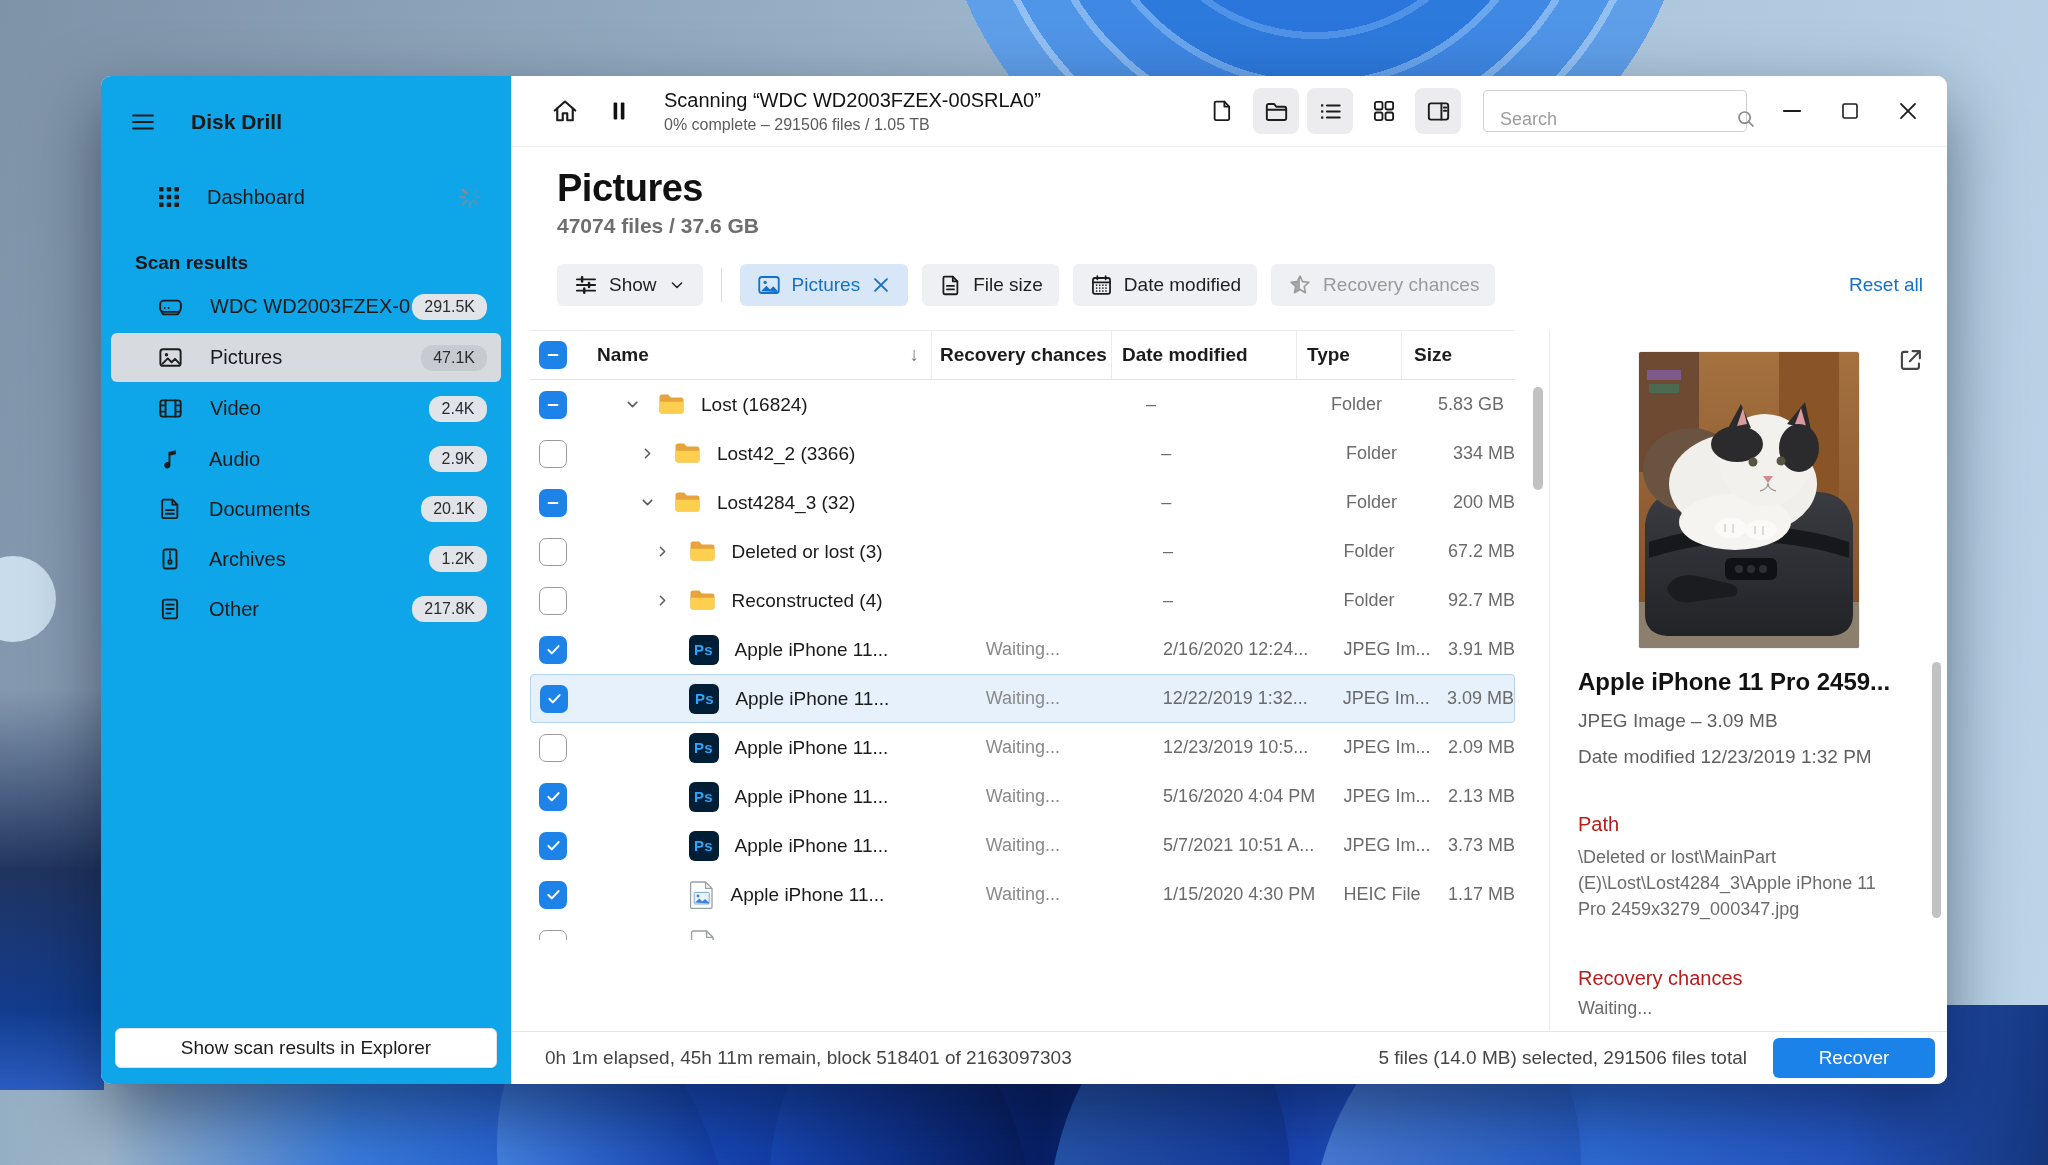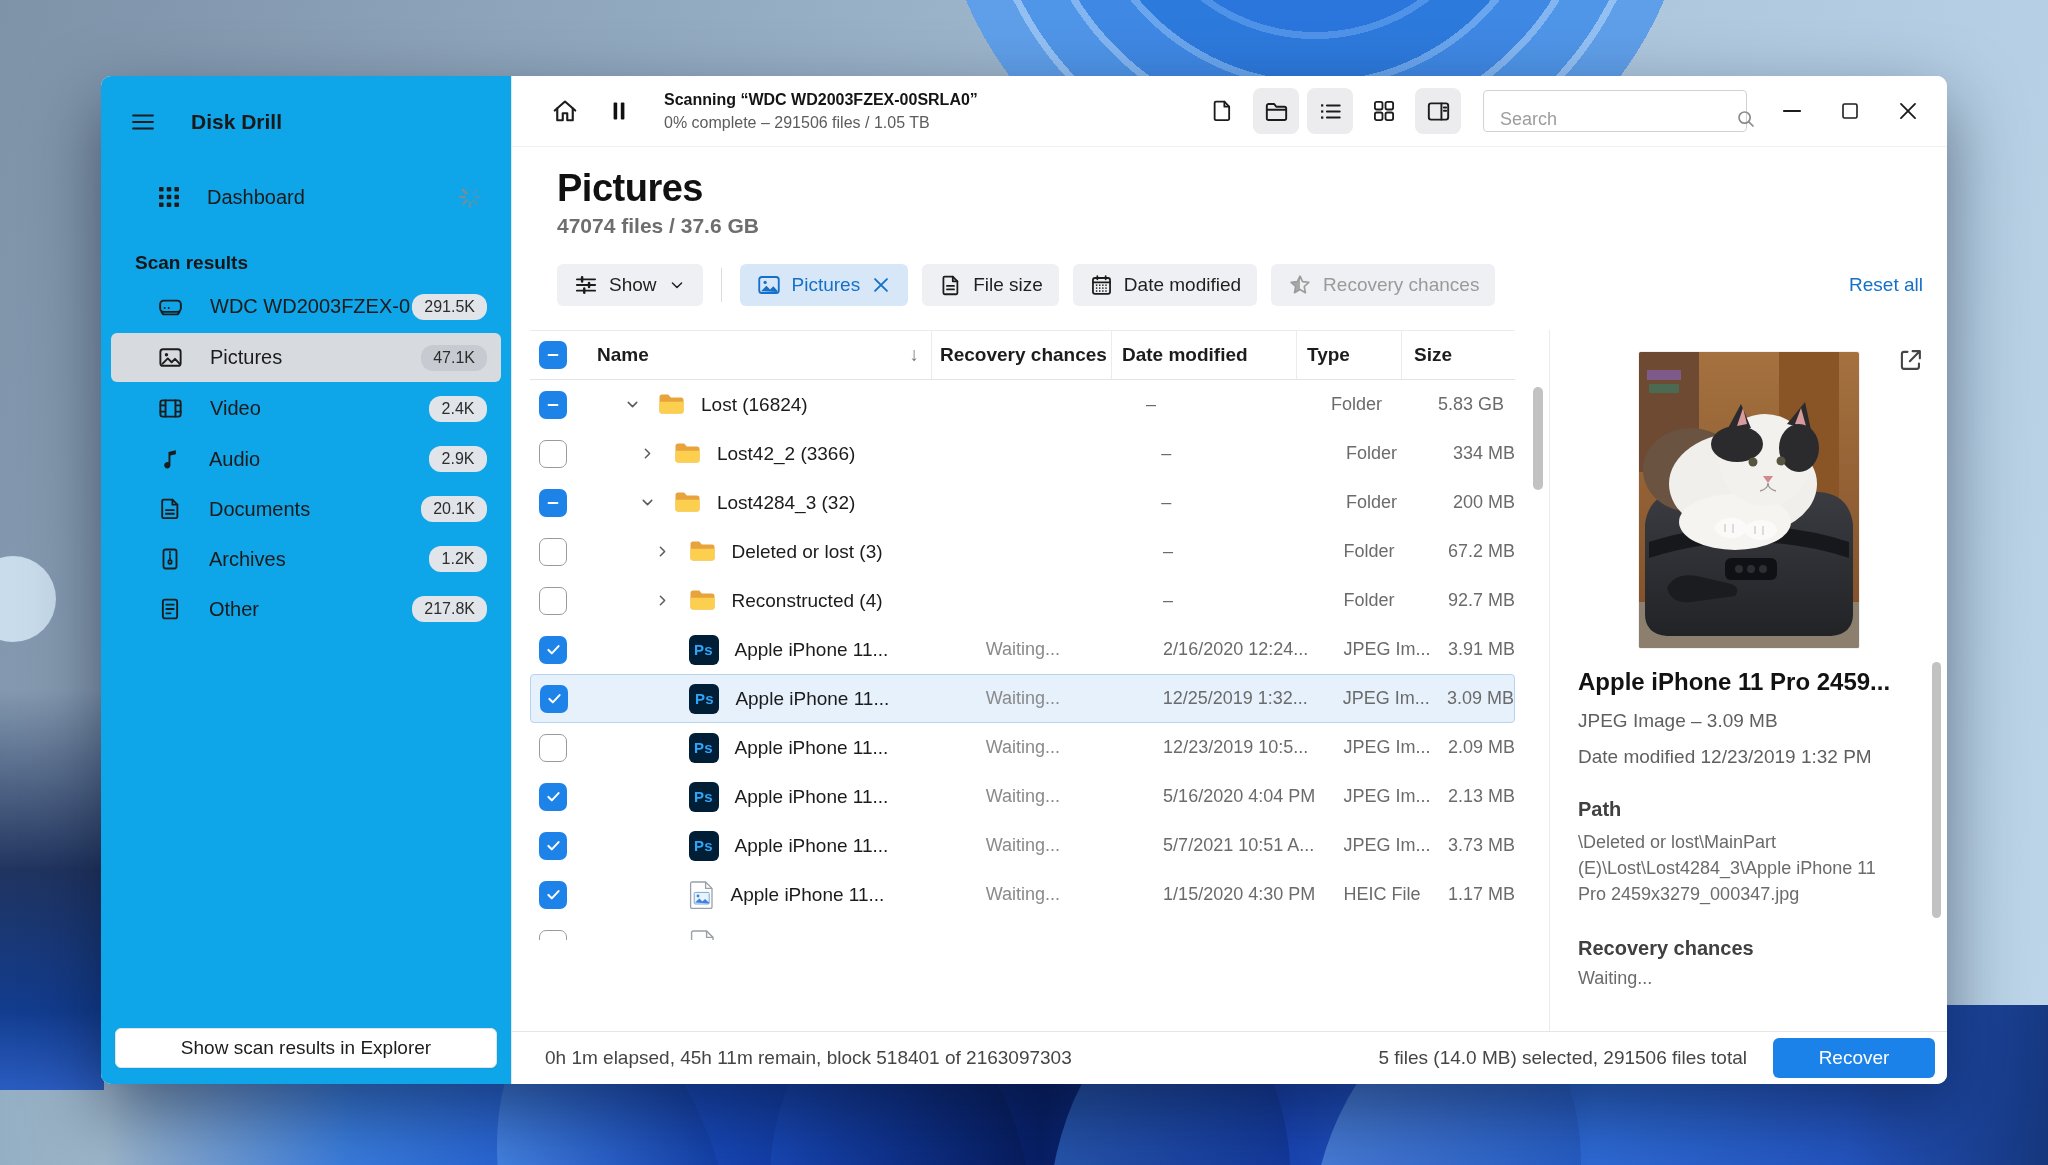--- a/index.html
+++ b/index.html
@@ -48,21 +48,21 @@
   .sb-foot{padding:10px 14px 16px 14px}
   .explorer-btn{width:100%;height:40px;background:#fff;border:1px solid #e3e3e6;border-radius:6px;
     font-size:19px;color:#1c1c1c;box-shadow:0 1px 2px rgba(0,0,0,.04);font-family:inherit}
 
   
   .main{flex:1;display:flex;flex-direction:column;min-width:0;background:#fff}
   .toolbar{height:70px;display:flex;align-items:center;padding-left:30px;border-bottom:1px solid #f0f0f0}
   .tb-btn{width:46px;height:46px;display:flex;align-items:center;justify-content:center;border-radius:8px;margin-right:8px}
   .tb-btn.active{background:#ececee}
   .scan-block{margin-left:14px;line-height:1.2}
-  .scan-title{font-size:16px;font-weight:700;color:#141414}
+  .scan-title{font-size:20px;font-weight:400;color:#141414}
   .scan-sub{font-size:16px;color:#5c5c5c;margin-top:3px}
   .tb-right{margin-left:auto;display:flex;align-items:center;padding-right:10px}
   .search{width:238px;height:40px;border:1px solid #d2d2d6;border-radius:4px;display:flex;align-items:flex-end;
     padding:0 10px 0 14px;margin:0 16px 0 14px;background:#fff}
   .search input{border:none;outline:none;flex:1;font-size:18px;color:#333;font-family:inherit;background:transparent}
   .search input::placeholder{color:#9d9d9d}
   .winctl{width:58px;height:46px;display:flex;align-items:center;justify-content:center}
 
   .page-head{padding:20px 0 0 45px}
   .page-title{font-size:38px;font-weight:700;color:#111;letter-spacing:-.5px}
@@ -105,21 +105,21 @@
 
   .scrollbar{position:absolute;background:#c2c2c2;border-radius:5px}
   .table-scroll{right:6px;top:57px;width:10px;height:103px}
 
   
   .details{width:398px;min-width:398px;border-left:1px solid #ebebeb;position:relative;padding:0 28px;box-sizing:border-box;overflow:hidden}
   .ext-btn{position:absolute;right:22px;top:16px}
   .preview{display:block;margin:22px auto 0 auto;width:220px;height:296px;border-radius:2px;box-shadow:0 0 0 1px rgba(0,0,0,.06)}
   .d-title{font-size:24px;font-weight:700;color:#121212;margin-top:20px;white-space:nowrap;overflow:hidden}
   .d-meta{font-size:19px;color:#5f5f5f;margin-top:14px}
-  .d-label{font-size:20px;font-weight:700;color:#404040;margin-top:30px}
+  .d-label{font-size:20px;font-weight:400;color:#b91c1c;margin-top:45px}
   .d-path{font-size:18px;color:#6b6b6b;margin-top:8px;line-height:1.45;width:300px;overflow-wrap:break-word}
   .d-rec-val{font-size:18px;color:#6b6b6b;margin-top:8px}
   .panel-scroll{right:6px;top:332px;width:9px;height:256px}
 
   
   .statusbar{height:52px;border-top:1px solid #e6e6e6;display:flex;align-items:center;padding:0 12px 0 33px}
   .st-progress{font-size:19px;color:#454545}
   .st-right{margin-left:auto;display:flex;align-items:center;gap:26px}
   .st-selection{font-size:19px;color:#454545}
   .recover-btn{width:162px;height:40px;background:#1b82ea;color:#fff;font-size:19px;border:none;border-radius:6px;font-family:inherit}
@@ -620,21 +620,21 @@
                   </svg>
                 </span>
                 <span style="width:16px"></span>
                 <span class="ficon">
                   <span class="ps-badge">Ps</span>
                 </span>
                 <span style="width:16px"></span>
                 <span class="name">Apple iPhone 11...</span>
               </div>
               <div class="col-rec"><span class="cell" style="color:#8a8a8a">Waiting...</span></div>
-              <div class="col-date"><span class="cell">12/25/2019 1:32...</span></div>
+              <div class="col-date"><span class="cell">12/22/2019 1:32...</span></div>
               <div class="col-type"><span class="cell">JPEG Im...</span></div>
               <div class="col-size"><span class="cell">3.09 MB</span></div>
             </div>
             <div class="trow">
               <div class="col-check">
                 <span class="cb un"></span>
               </div>
               <div class="col-name" style="padding-left:68px">
                 <span class="chev" style="visibility:hidden">
                   <svg width="17" height="17" viewBox="0 0 20 20" fill="none" stroke="#5c5c5c" stroke-width="1.8" stroke-linecap="round" stroke-linejoin="round">

